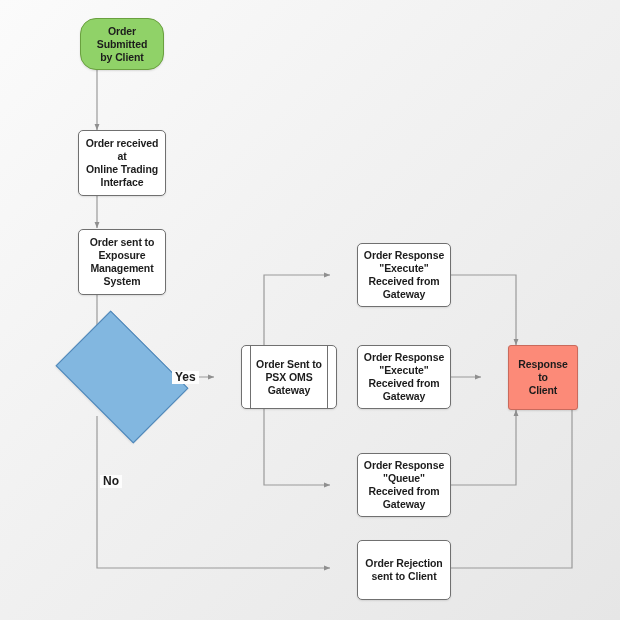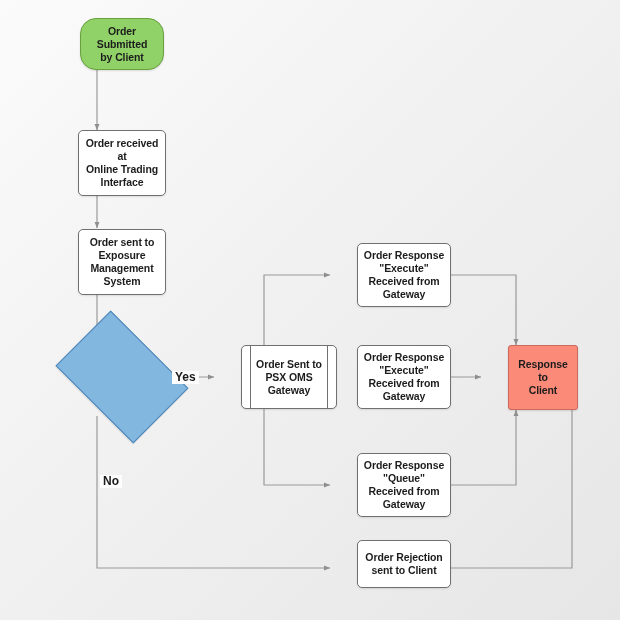--- a/index.html
+++ b/index.html
@@ -196,21 +196,21 @@
 Gateway</span>
   </div>
 
   <div class="node process" style="left:332px; top:453px; width:94px; height:64px;">
     <span class="node-label">Order Response
 "Queue"
 Received from
 Gateway</span>
   </div>
 
-  <div class="node process" style="left:332px; top:540px; width:94px; height:48px;">
+  <div class="node process" style="left:332px; top:540px; width:94px; height:60px;">
     <span class="node-label">Order Rejection
 sent to Client</span>
   </div>
 
   <div class="node term-end" style="left:483px; top:345px; width:70px; height:65px;">
     <span class="node-label">Response to
 Client</span>
   </div>
 
   <div class="edge-label" style="left:172px; top:371px;">Yes</div>

